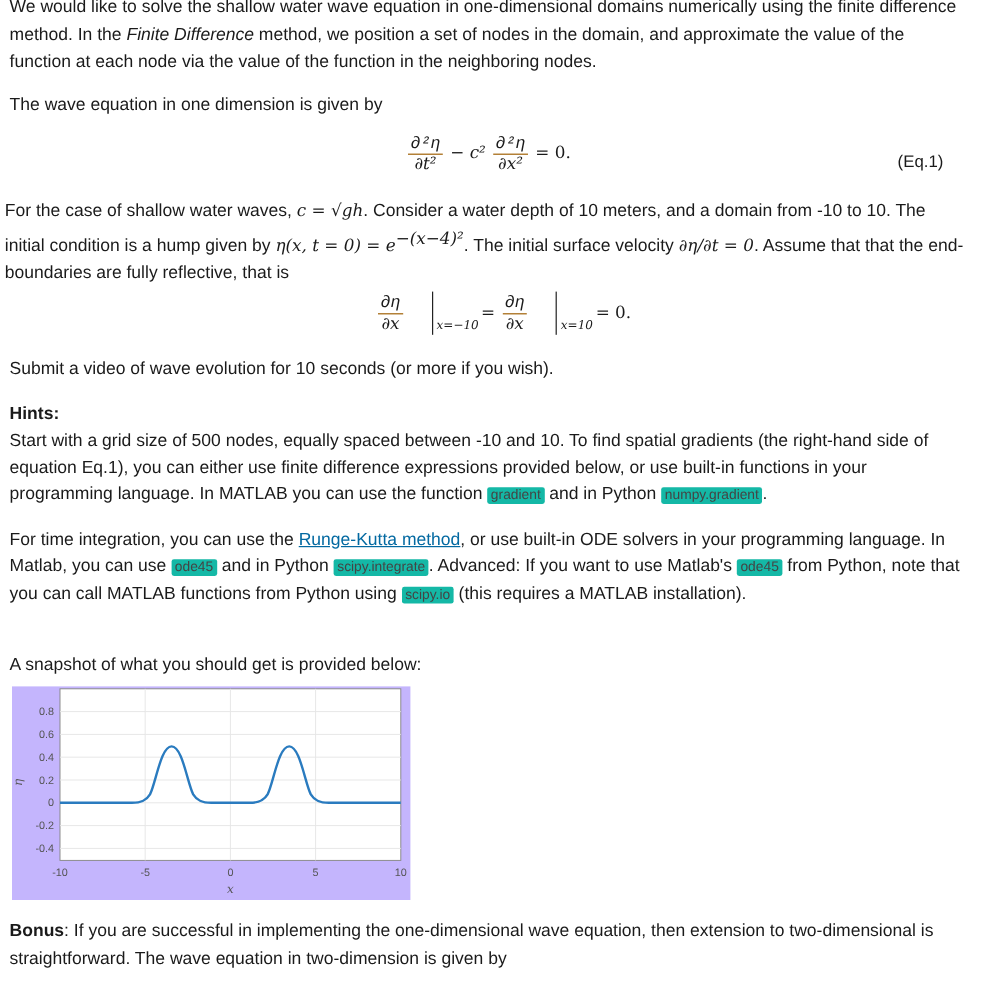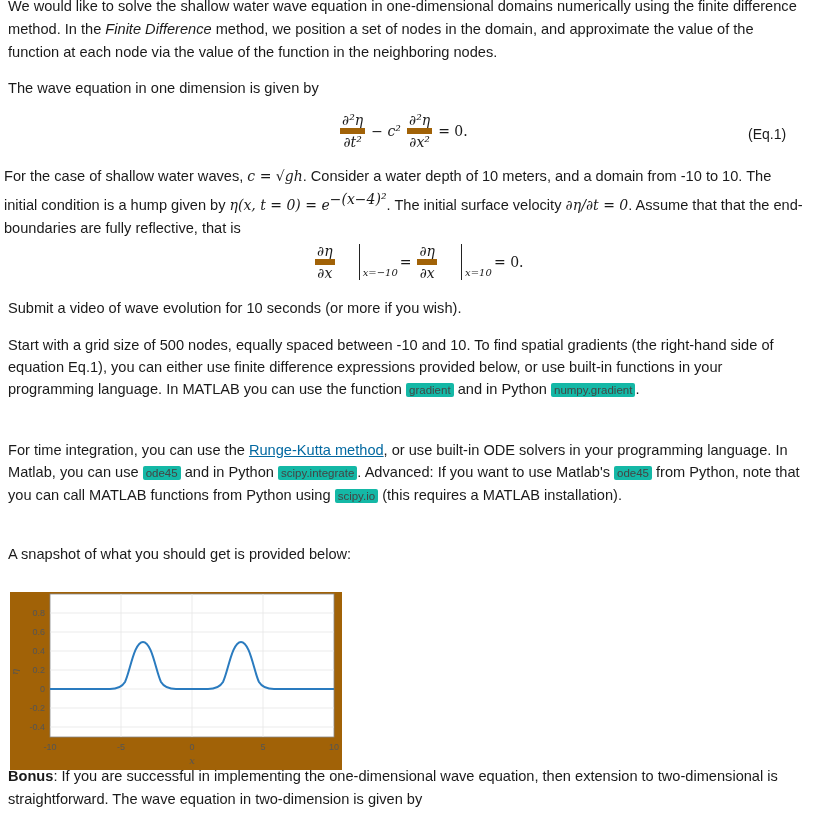--- a/index.html
+++ b/index.html
@@ -14,26 +14,26 @@
   .eq2 { position:absolute; top:243px; left:313px; font-family:"DejaVu Serif", serif; font-size:14px; }
   .para4 { position:absolute; top:297px; left:8px; }
   .hints { position:absolute; top:334px; left:8px; width:800px; }
   .para6 { position:absolute; top:439px; left:8px; width:800px; }
   .para7 { position:absolute; top:543px; left:8px; }
   .bonus { position:absolute; top:765px; left:8px; width:800px; }
   code { font-family:Liberation Sans, sans-serif; font-size:11.5px; background:#14b8a6; color:#444; padding:1px 3px; border-radius:2px; }
   a { color:#0369a1; text-decoration:underline; }
   .math { font-family:"DejaVu Serif", serif; font-style:italic; font-size:14px; }
   .frac { display:inline-flex; flex-direction:column; align-items:center; vertical-align:middle; line-height:16px; margin:0 2px; }
-  .frac .num { border-bottom:6px solid #a16207; padding:0 2px; }
+  .frac .num { border-bottom:1px solid #a16207; padding:0 2px;font-family:Liberation Mono, monospace; }
   .frac .den { padding:0 2px; }
   .inline-eq { display:flex; align-items:center; gap:4px; font-style:italic; }
   .bar { border-left:1px solid #222; height:36px; margin-left:18px; position:relative; }
   .bar sub { position:absolute; bottom:-4px; left:3px; font-size:10px; white-space:nowrap; }
-  .chart { position:absolute; top:592px; left:10px; width:332px; height:178px; background:#a16207; }
+  .chart { position:absolute; top:572px; left:10px; width:332px; height:178px; background:#c4b5fd; }
   sup { font-size:9px; }
 </style>
 </head>
 <body>
 
 <div class="wrap">
 
   <p class="para1"><span>We would like to solve the shallow water wave equation in one-dimensional domains numerically using the finite difference method. In the </span><em>Finite Difference</em><span> method, we position a set of nodes in the domain, and approximate the value of the function at each node via the value of the function in the neighboring nodes.</span></p>
 
   <p class="para2">The wave equation in one dimension is given by</p>
@@ -69,20 +69,21 @@
       </span>
     <span class="bar">
         <sub>x=10</sub>
       </span>
     <span style="font-style:normal;margin-left:28px">= 0.</span>
   </div>
 
   <p class="para4">Submit a video of wave evolution for 10 seconds (or more if you wish).</p>
 
   <div class="hints">
+    <p style="font-weight:bold">Hints:</p>
     <p style="line-height:22px"><span>Start with a grid size of 500 nodes, equally spaced between -10 and 10. To find spatial gradients (the right-hand side of equation Eq.1), you can either use finite difference expressions provided below, or use built-in functions in your programming language. In MATLAB you can use the function </span><code>gradient</code><span> and in Python </span><code>numpy.gradient</code><span>.</span></p>
   </div>
 
   <p class="para6" style="line-height:22px"><span>For time integration, you can use the </span><a href="#">Runge-Kutta method</a><span>, or use built-in ODE solvers in your programming language. In Matlab, you can use </span><code>ode45</code><span> and in Python </span><code>scipy.integrate</code><span>. Advanced: If you want to use Matlab's </span><code>ode45</code><span> from Python, note that you can call MATLAB functions from Python using </span><code>scipy.io</code><span> (this requires a MATLAB installation).</span></p>
 
   <p class="para7">A snapshot of what you should get is provided below:</p>
 
   <div class="chart">
     <svg width="332" height="178" viewBox="0 0 332 178">
       <rect x="40" y="2" width="284" height="143" fill="#fff" stroke="#888" stroke-width="0.8"></rect>

